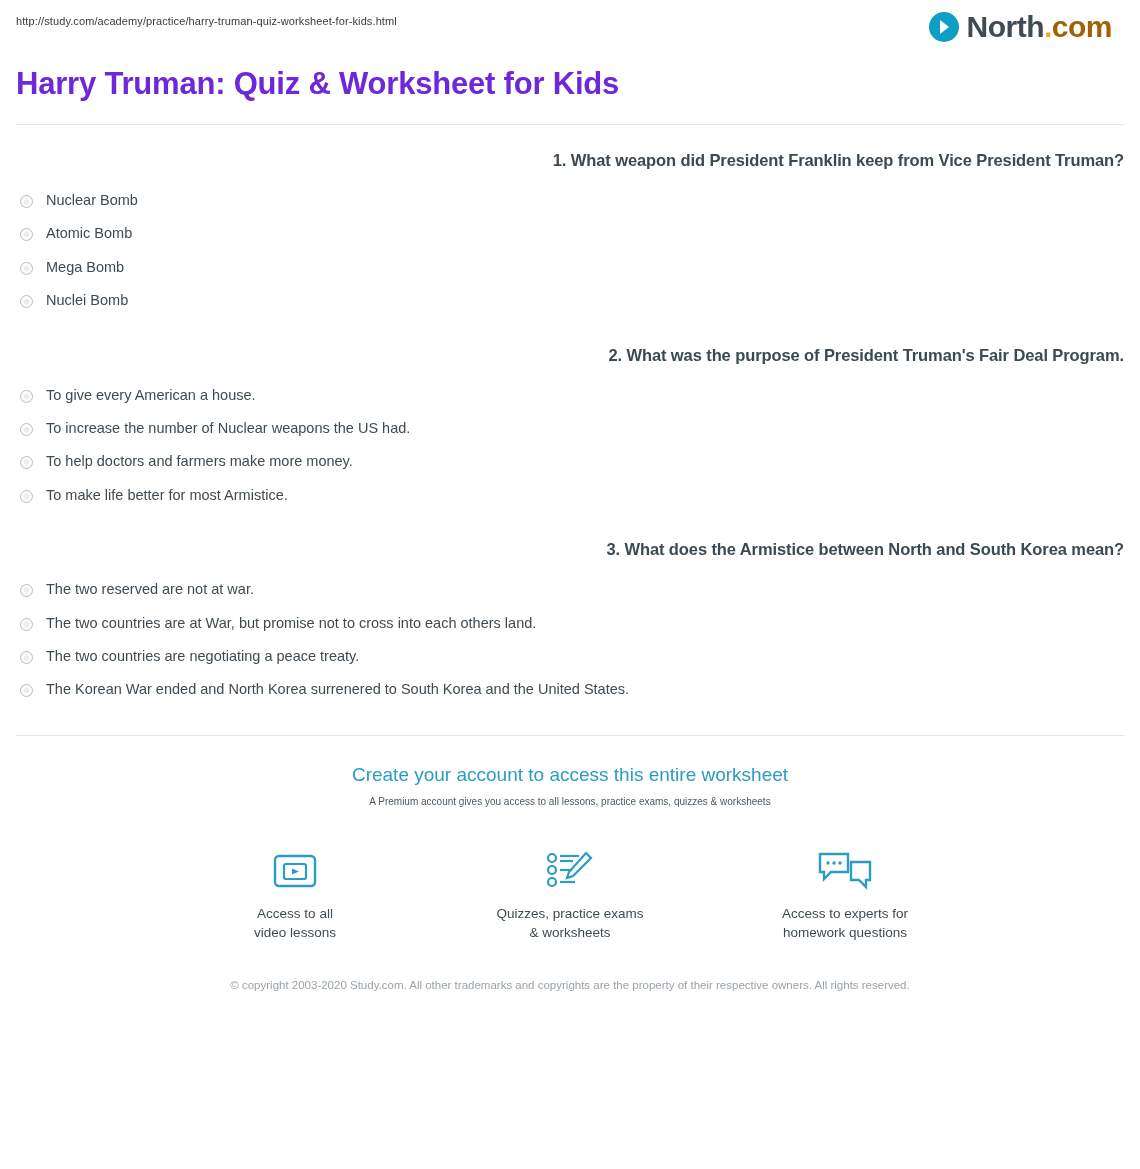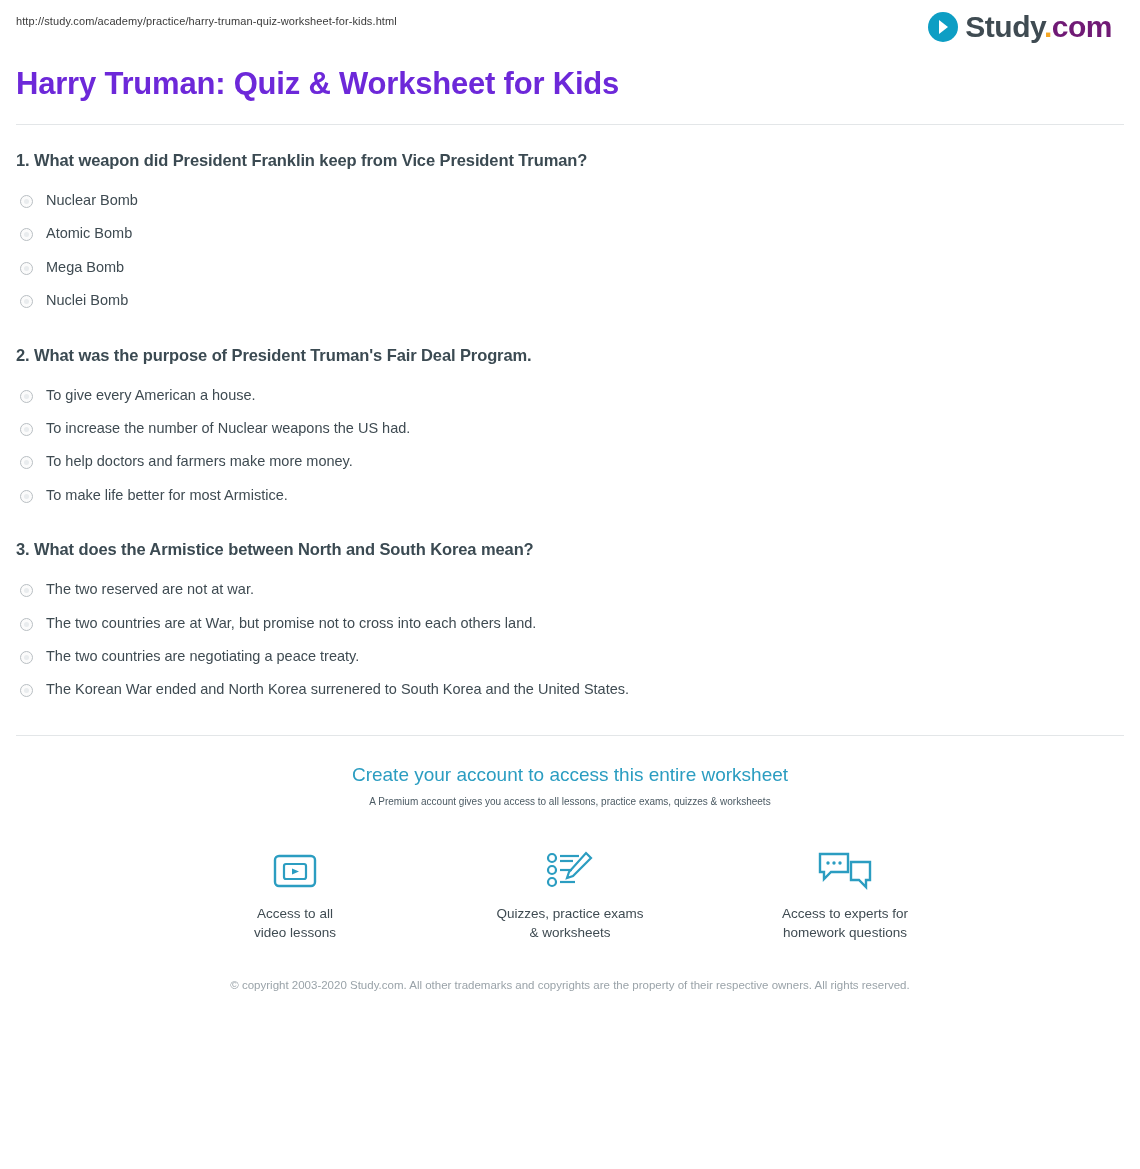--- a/index.html
+++ b/index.html
@@ -62,21 +62,21 @@
     border-bottom: 7px solid transparent;
   }
   .logo-text {
     font-size: 30px;
     font-weight: bold;
     color: #3f4b52;
     letter-spacing: -0.5px;
     line-height: 1;
   }
   .logo-text .dot { color: #f5a623; }
-  .logo-text .tld { color: #701a75; font-weight: bold; }
+  .logo-text .tld { color: #a16207; font-weight: bold; }
 
   
   .title {
     font-size: 31px;
     font-weight: bold;
     color: #6d28d9;
     margin: 14px 0 0 0;
     letter-spacing: -0.2px;
   }
   .rule {
@@ -87,20 +87,21 @@
 
   
   .questions { padding-top: 26px; }
   .question { margin-bottom: 28px; }
   .q-text {
     font-size: 16.5px;
     font-weight: bold;
     color: #3b4a52;
     margin: 0 0 14px 0;
     letter-spacing: -0.1px;
+    text-align: right;
   }
   .answers { margin: 4px; padding: 0; list-style: none; }
   .answer {
     display: flex;
     align-items: flex-start;
     gap: 13px;
     padding: 8px 0;
   }
   .radio {
     flex: none;
@@ -176,21 +177,21 @@
 </style>
 </head>
 <body>
 
 <div class="page">
 
   <div class="header">
     <div class="url">http://study.com/academy/practice/harry-truman-quiz-worksheet-for-kids.html</div>
     <div class="logo">
       <span class="logo-mark"></span>
-      <span class="logo-text"><span>Study</span><span class="dot">.</span><span class="tld">com</span></span>
+      <span class="logo-text"><span>North</span><span class="dot">.</span><span class="tld">com</span></span>
     </div>
   </div>
 
   <h1 class="title">Harry Truman: Quiz &amp; Worksheet for Kids</h1>
   <hr class="rule">
 
   <div class="questions">
 
     <div class="question">
       <p class="q-text">1. What weapon did President Franklin keep from Vice President Truman?</p>

